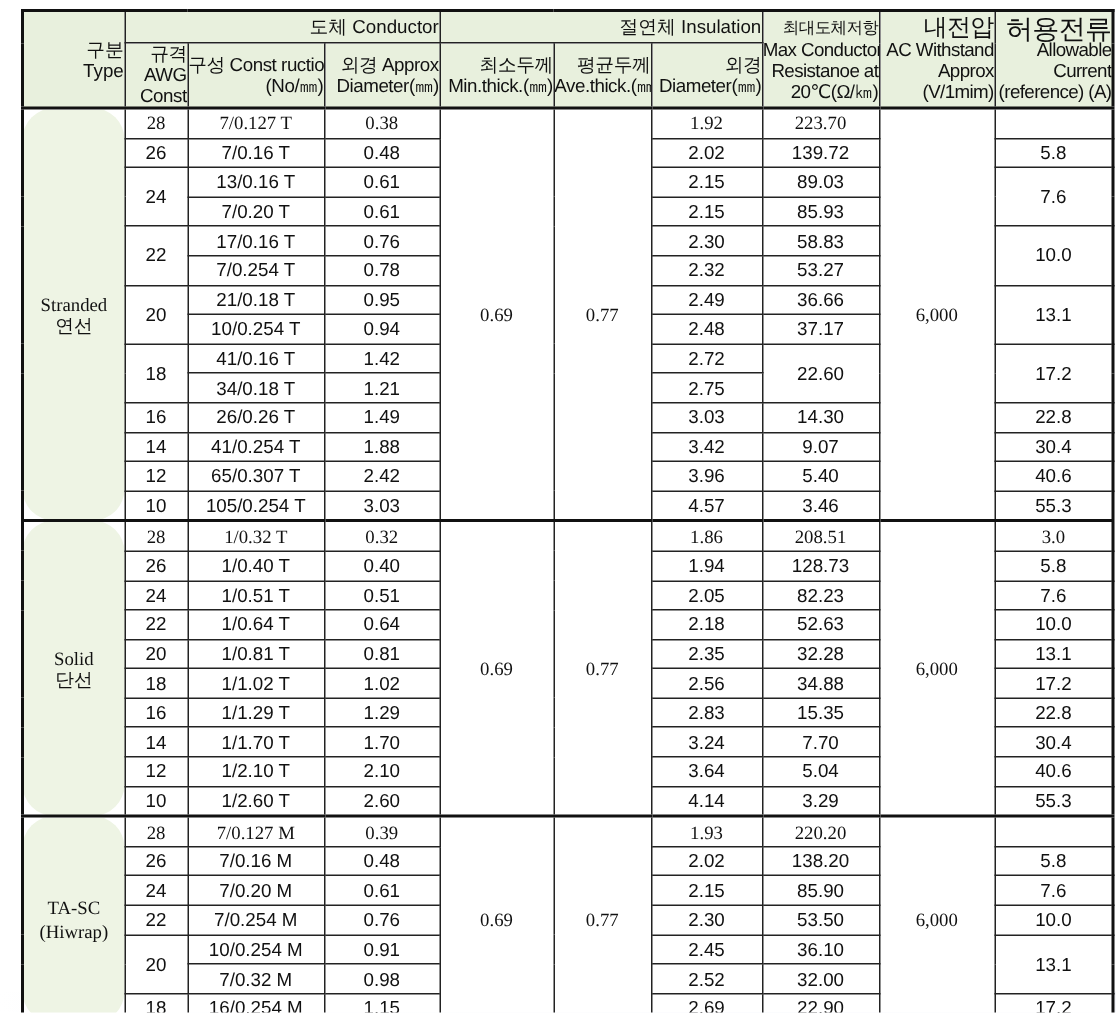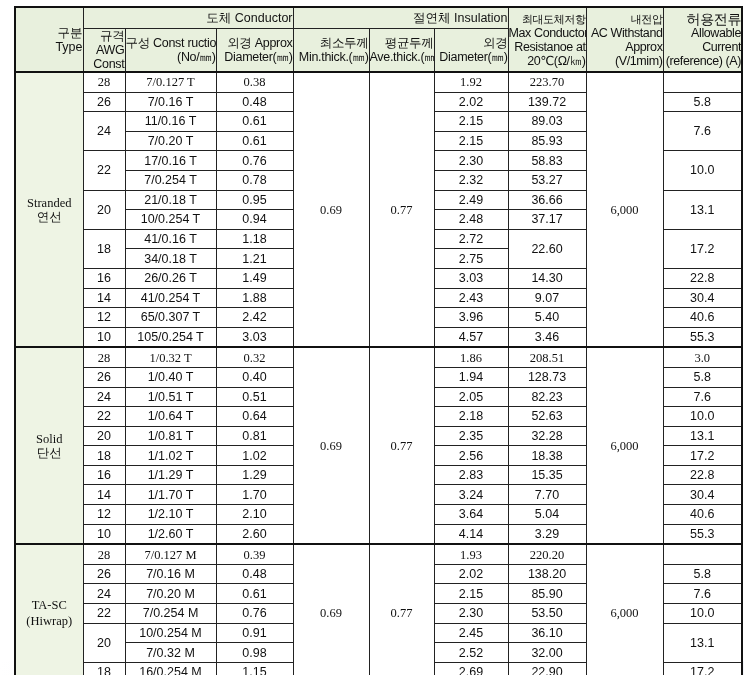--- a/index.html
+++ b/index.html
@@ -9,21 +9,21 @@
                background: linear-gradient(90deg, #ffffff 0%, #eef0f8 45%, #dfe3f1 70%, #f4f5fa 100%); }
   table.spec { position: absolute; left: 14px; top: 6px; border-collapse: collapse;
                table-layout: fixed; width: 727px; border: 2px solid #111; background: #fff; }
   table.spec td, table.spec th { border: 1px solid #222; text-align: center; vertical-align: middle;
                padding: 0; font-size: 12.5px; line-height: 14px; font-weight: normal; overflow: hidden; white-space: nowrap; }
   table.spec th { background: #e8f0dd; text-align: right; }
   th.h-top { height: 20px; font-size: 13.5px; }
   th.h-sub { height: 36px; font-size: 11px; line-height: 12px; letter-spacing: -0.3px; white-space: normal; }
   th.h-type { font-size: 13px; line-height: 16px; }
   th.h-tall { font-size: 11.5px; line-height: 12px; letter-spacing: -0.4px; white-space: normal; }
-  td.type { background: #eef4e4; font-size: 12.5px; line-height: 20px; white-space: normal; }
+  td.type { background: #eef4e4; font-size: 12.5px; line-height: 20px; white-space: normal; border-radius: 21px; }
   tr.r td { height: 18.6px; }
   tr.group-start td { border-top: 2px solid #111; font-family: Liberation Serif, serif; }
 </style>
 </head>
 <body>
 
 <div class="bg-swoosh"></div>
 
 <table class="spec">
   <colgroup>
@@ -46,27 +46,27 @@
       </th>
       <th colspan="3" class="h-top">도체 Conductor</th>
       <th colspan="3" class="h-top">절연체 Insulation</th>
       <th rowspan="2" class="h-tall">
         <div style="font-size:11px;line-height:14px">최대도체저항</div>
         <div>Max Conductor</div>
         <div>Resistanoe at</div>
         <div>20℃(Ω/㎞)</div>
       </th>
       <th rowspan="2" class="h-tall">
-        <div style="font-size:11px;line-height:14px">내전압</div>
+        <div style="font-size:16px;line-height:14px">내전압</div>
         <div>AC Withstand</div>
         <div>Approx</div>
         <div>(V/1mim)</div>
       </th>
       <th rowspan="2" class="h-tall">
-        <div style="font-size:14px;line-height:14px">허용전류</div>
+        <div style="font-size:18px;line-height:14px">허용전류</div>
         <div>Allowable</div>
         <div>Current</div>
         <div>(reference) (A)</div>
       </th>
     </tr>
     <tr>
       <th class="h-sub">
         <div>규격</div>
         <div>AWG</div>
         <div>Const</div>
@@ -113,21 +113,21 @@
     <tr class="r">
       <td>26</td>
       <td>7/0.16 T</td>
       <td>0.48</td>
       <td>2.02</td>
       <td>139.72</td>
       <td>5.8</td>
     </tr>
     <tr class="r">
       <td rowspan="2">24</td>
-      <td>11/0.16 T</td>
+      <td>13/0.16 T</td>
       <td>0.61</td>
       <td>2.15</td>
       <td>89.03</td>
       <td rowspan="2">7.6</td>
     </tr>
     <tr class="r">
       <td>7/0.20 T</td>
       <td>0.61</td>
       <td>2.15</td>
       <td>85.93</td>
@@ -156,21 +156,21 @@
     </tr>
     <tr class="r">
       <td>10/0.254 T</td>
       <td>0.94</td>
       <td>2.48</td>
       <td>37.17</td>
     </tr>
     <tr class="r">
       <td rowspan="2">18</td>
       <td>41/0.16 T</td>
-      <td>1.18</td>
+      <td>1.42</td>
       <td>2.72</td>
       <td rowspan="2">22.60</td>
       <td rowspan="2">17.2</td>
     </tr>
     <tr class="r">
       <td>34/0.18 T</td>
       <td>1.21</td>
       <td>2.75</td>
     </tr>
     <tr class="r">
@@ -178,21 +178,21 @@
       <td>26/0.26 T</td>
       <td>1.49</td>
       <td>3.03</td>
       <td>14.30</td>
       <td>22.8</td>
     </tr>
     <tr class="r">
       <td>14</td>
       <td>41/0.254 T</td>
       <td>1.88</td>
-      <td>2.43</td>
+      <td>3.42</td>
       <td>9.07</td>
       <td>30.4</td>
     </tr>
     <tr class="r">
       <td>12</td>
       <td>65/0.307 T</td>
       <td>2.42</td>
       <td>3.96</td>
       <td>5.40</td>
       <td>40.6</td>
@@ -251,21 +251,21 @@
       <td>0.81</td>
       <td>2.35</td>
       <td>32.28</td>
       <td>13.1</td>
     </tr>
     <tr class="r">
       <td>18</td>
       <td>1/1.02 T</td>
       <td>1.02</td>
       <td>2.56</td>
-      <td>18.38</td>
+      <td>34.88</td>
       <td>17.2</td>
     </tr>
     <tr class="r">
       <td>16</td>
       <td>1/1.29 T</td>
       <td>1.29</td>
       <td>2.83</td>
       <td>15.35</td>
       <td>22.8</td>
     </tr>

